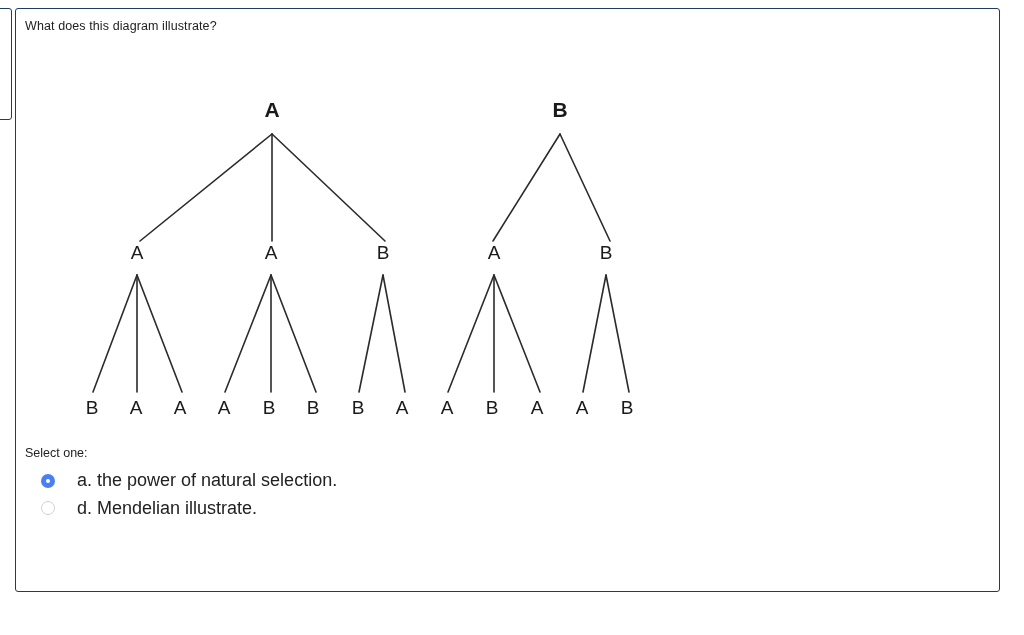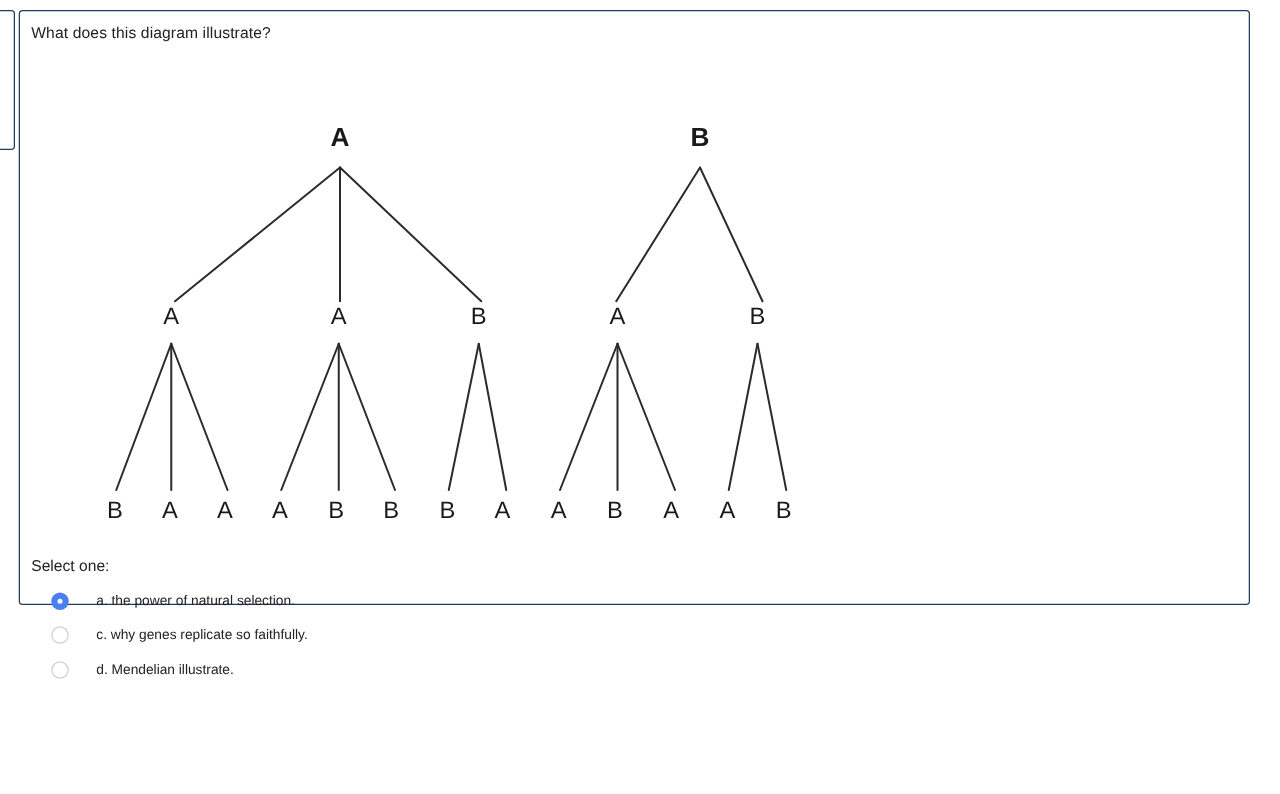--- a/index.html
+++ b/index.html
@@ -28,21 +28,21 @@
     background: #ffffff;
     box-sizing: border-box;
   }
 
   
   .question-card {
     position: absolute;
     left: 15px;
     top: 8px;
     width: 985px;
-    height: 476px;
+    height: 584px;
     border: 1px solid #1f3c5f;
     border-radius: 3px;
     background: #ffffff;
     box-sizing: border-box;
   }
 
   .question-text {
     position: absolute;
     left: 9px;
     top: 10px;
@@ -129,21 +129,21 @@
     top: 50%;
     width: 4.5px;
     height: 4.5px;
     margin-left: -2.25px;
     margin-top: -2.25px;
     border-radius: 50%;
     background: #ffffff;
   }
   .option-label {
     margin-left: 22px;
-    font-size: 11px;
+    font-size: 18px;
     color: #222222;
     white-space: nowrap;
   }
 </style>
 </head>
 <body>
 
 <div id="screen">
 
   <div class="edge-panel"></div>
@@ -201,22 +201,18 @@
 
     <div class="select-one">Select one:</div>
 
     <div class="options" id="options-list">
         <div class="option-row">
           <span class="radio on"></span>
           <span class="option-label">a. the power of natural selection.</span>
         </div>
         <div class="option-row">
           <span class="radio off"></span>
-          <span class="option-label">c. why genes replicate so faithfully.</span>
-        </div>
-        <div class="option-row">
-          <span class="radio off"></span>
           <span class="option-label">d. Mendelian illustrate.</span>
         </div>
       </div>
 
   </div>
 </div>
 
 </body></html>

